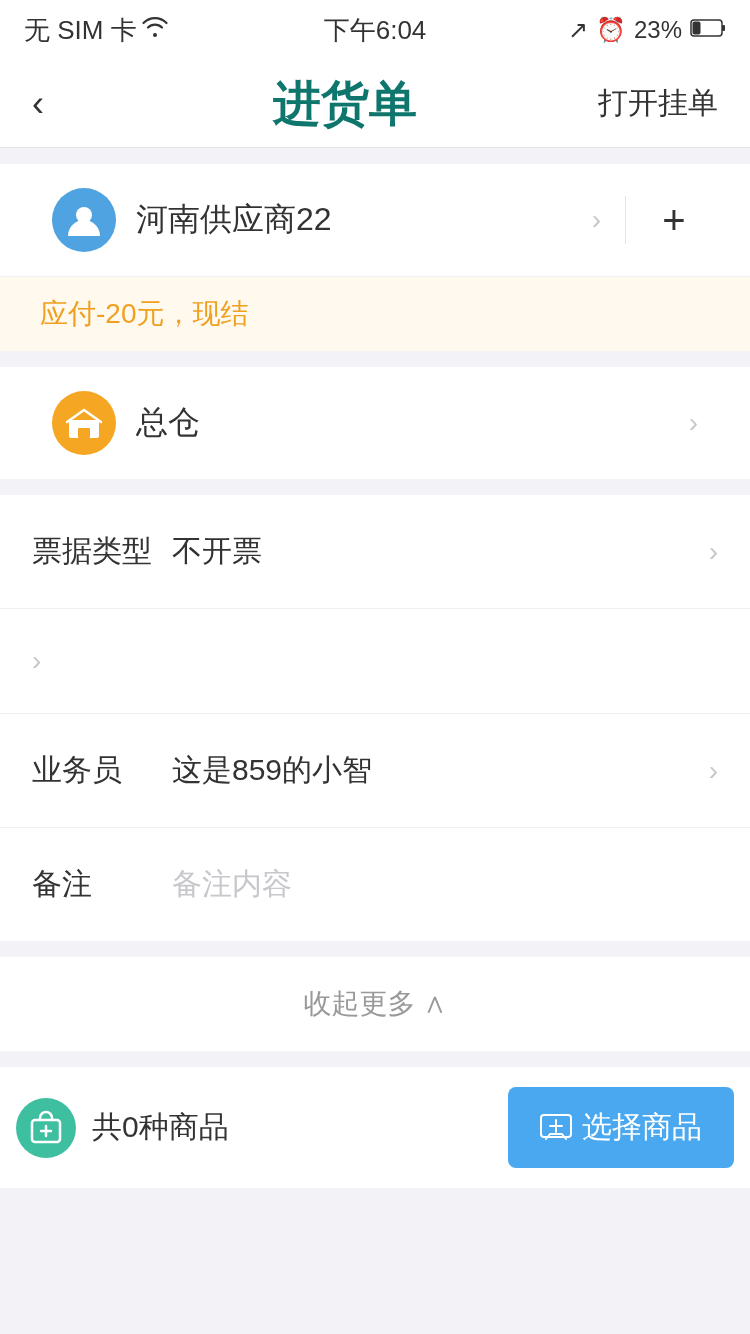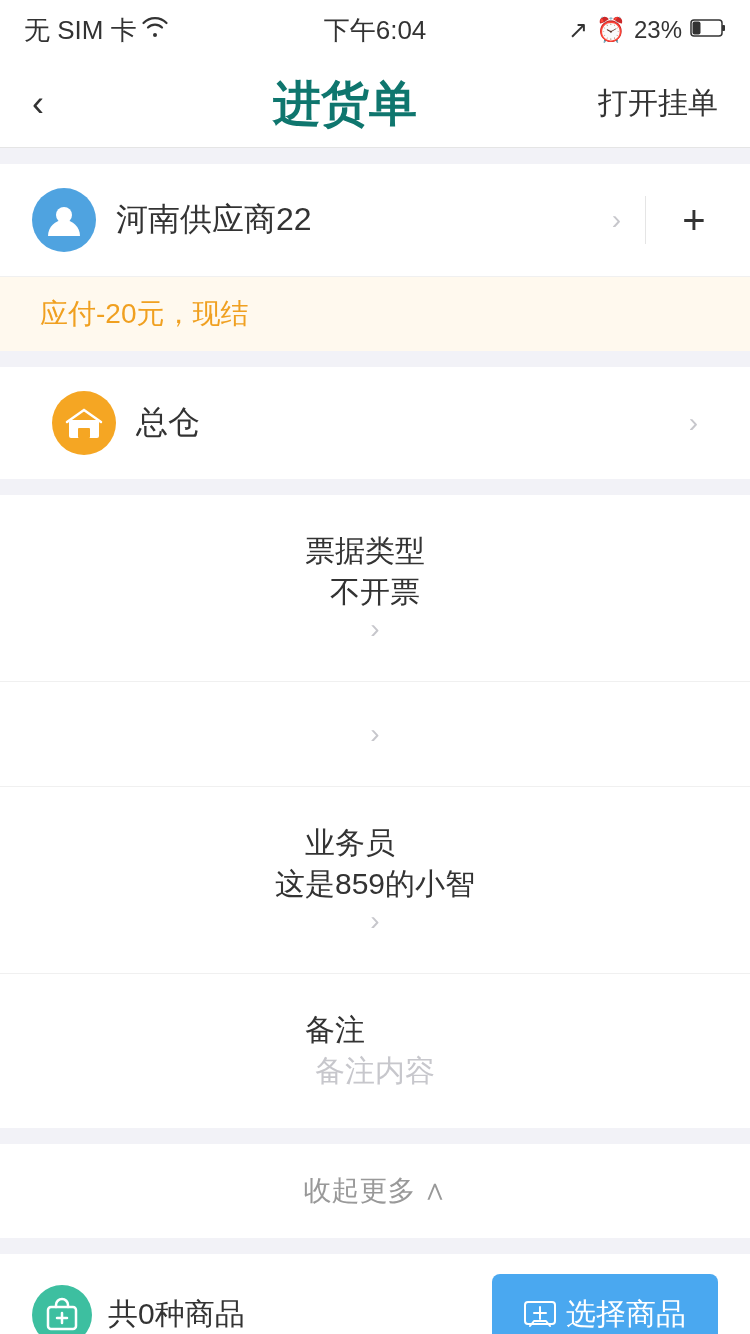--- a/index.html
+++ b/index.html
@@ -74,21 +74,21 @@
     .section {
       background: #fff;
       margin-top: 16px;
     }
 
     
     .supplier-row {
       background: #fff;
       display: flex;
       align-items: center;
-      padding: 24px 32px;
+      padding: 24px 52px;
       border-bottom: 1px solid #f0f0f0;
     }
     .supplier-avatar {
       width: 64px;
       height: 64px;
       border-radius: 50%;
       background: #4fa3e0;
       display: flex;
       align-items: center;
       justify-content: center;
@@ -160,21 +160,20 @@
     .form-section {
       background: #fff;
       margin-top: 16px;
     }
     .form-row {
       display: flex;
       align-items: center;
       padding: 36px 32px;
       border-bottom: 1px solid #f0f0f0;
       min-height: 96px;
-      flex-direction: column;
     }
     .form-row:last-child {
       border-bottom: none;
     }
     .form-label {
       font-size: 30px;
       color: #333;
       width: 140px;
       flex-shrink: 0;
     }
@@ -200,21 +199,21 @@
       font-size: 28px;
       color: #999;
       gap: 8px;
     }
 
     
     .bottom-bar {
       background: #fff;
       margin-top: 16px;
       display: flex;
-      padding: 20px 32px;
+      padding: 20px 16px;
       justify-content: space-between;
       min-height: 100px;
     }
     .product-count-wrap {
       display: flex;
       align-items: center;
       gap: 16px;
     }
     .product-icon-wrap {
       width: 60px;

